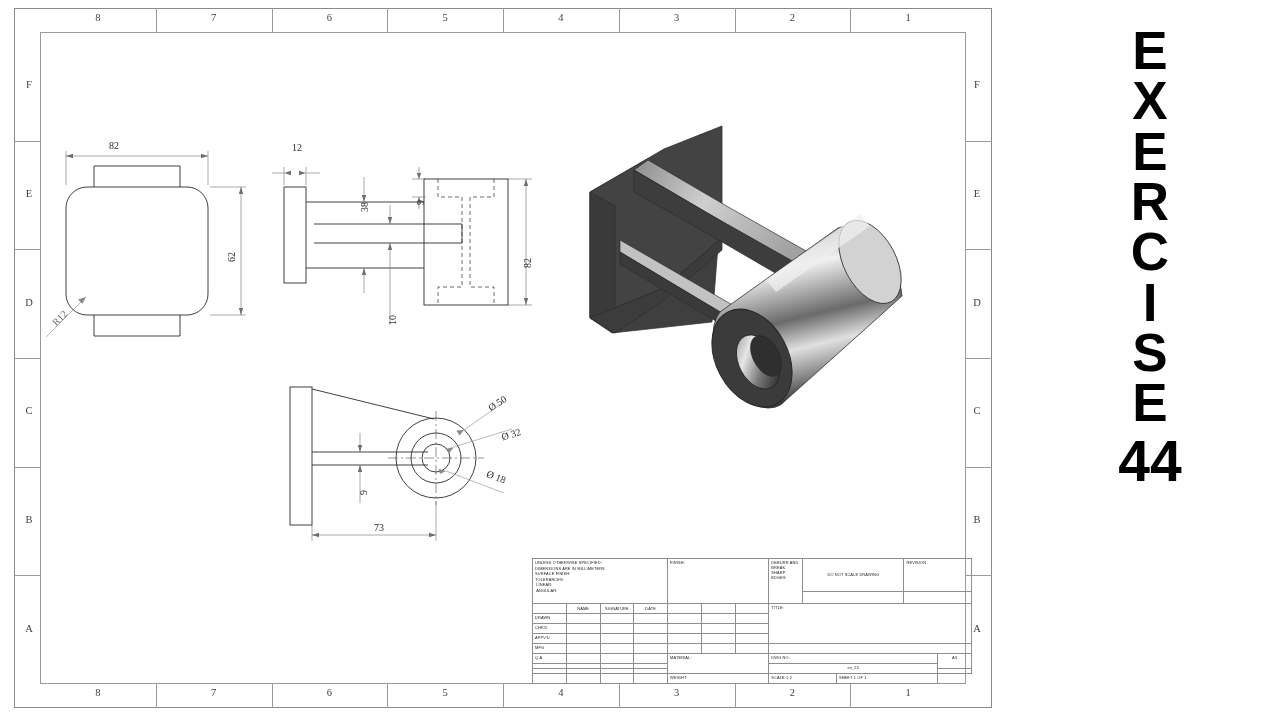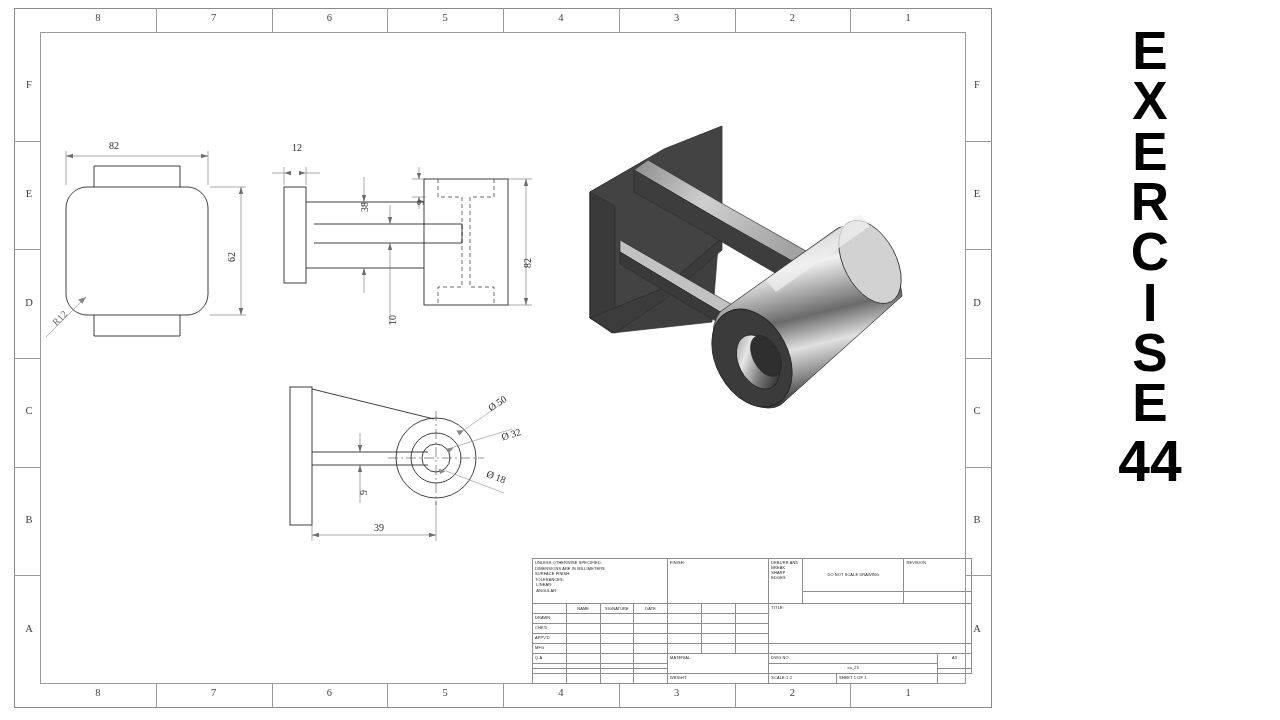--- a/index.html
+++ b/index.html
@@ -261,21 +261,21 @@
         <line x1="154" y1="126" x2="154" y2="166"></line>
         <line x1="30" y1="160" x2="154" y2="160"></line>
       </g>
       <path d="M30 160 l7 -2.2 l0 4.4 z" fill="#6e6e6e"></path>
       <path d="M154 160 l-7 -2.2 l0 4.4 z" fill="#6e6e6e"></path>
     </svg>
     <div class="dimtxt" style="left:486px;top:404px;transform:rotate(-33deg);transform-origin:left top;">Ø 50</div>
     <div class="dimtxt" style="left:500px;top:432px;transform:rotate(-17deg);transform-origin:left top;">Ø 32</div>
     <div class="dimtxt" style="left:489px;top:468px;transform:rotate(21deg);transform-origin:left top;">Ø 18</div>
     <div class="dimtxt rot90" style="left:358px;top:495px;">9</div>
-    <div class="dimtxt" style="left:374px;top:522px;">39</div>
+    <div class="dimtxt" style="left:374px;top:522px;">73</div>
 
     <svg class="viewsvg" style="left:560px;top:100px;" width="400" height="330" viewBox="0 0 400 330">
       <defs>
         <linearGradient id="gCyl" x1="0" y1="0" x2="0.25" y2="1">
           <stop offset="0%" stop-color="#4a4a4a"></stop>
           <stop offset="16%" stop-color="#9e9e9e"></stop>
           <stop offset="31%" stop-color="#f2f2f2"></stop>
           <stop offset="43%" stop-color="#b5b5b5"></stop>
           <stop offset="58%" stop-color="#6a6a6a"></stop>
           <stop offset="74%" stop-color="#e0e0e0"></stop>

